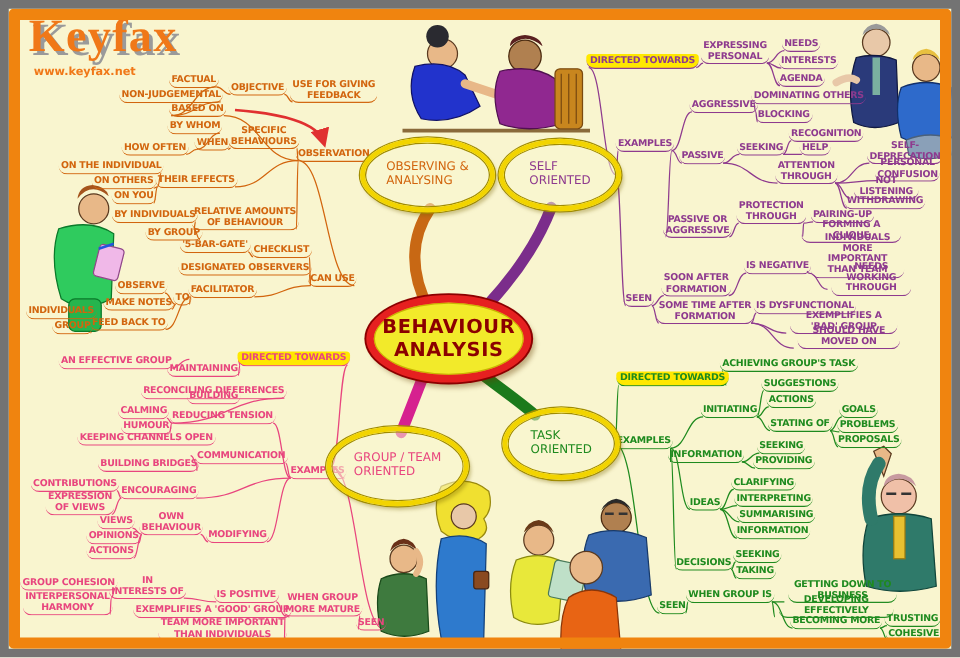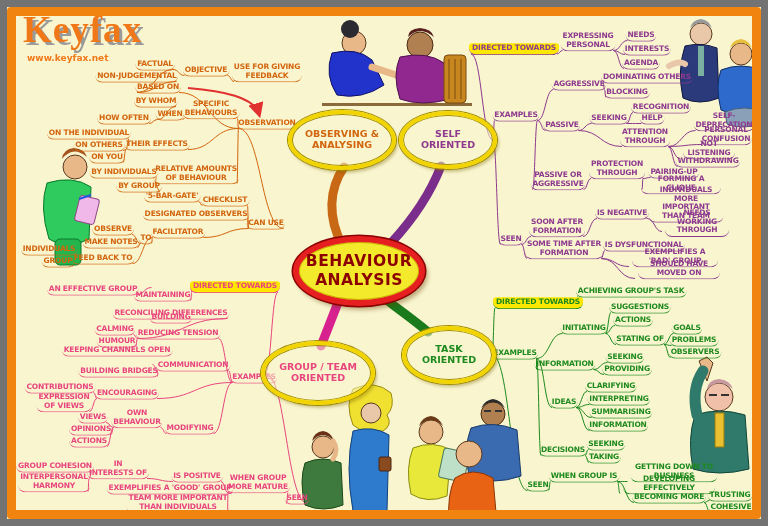--- a/index.html
+++ b/index.html
@@ -35,24 +35,24 @@
     border-bottom:1.3px solid;border-radius:0 0 7px 7px;
     letter-spacing:-0.2px;
   }
   .node.hl{background:#FFE800;border-radius:3px 3px 7px 7px;padding:1px 3px 1px 3px;}
   .branch-observe{color:#D2650E;border-color:#D2650E;}
   .branch-self{color:#8E3A8E;border-color:#8E3A8E;}
   .branch-group{color:#E8457E;border-color:#E8457E;}
   .branch-task{color:#1E8A1E;border-color:#1E8A1E;}
   .oval{
     position:absolute;transform:translate(-50%,-50%);z-index:5;
-    display:flex;align-items:center;justify-content:center;text-align:center;
+    display:flex;align-items:center;justify-content:center;
     border:4px solid #F2D400;border-radius:50%;
     box-shadow:0 0 0 1px #A08C00, inset 0 0 0 1px #A08C00, 2px 3px 3px rgba(120,100,0,.35);
-    font-size:9.5px;font-weight:bold;white-space:pre-line;line-height:1.15;
+    font-size:9.5px;font-weight:normal;white-space:pre-line;line-height:1.15;
     background:rgba(249,245,207,.55);
   }
   #center-node{
     position:absolute;transform:translate(-50%,-50%);z-index:6;
     width:120px;height:58px;border-radius:50%;
     background:#F2EA2A;border:6px solid #E62020;
     box-shadow:0 0 0 1.5px #8B0000, inset 0 0 0 1px #C8B400, 3px 4px 4px rgba(100,60,0,.4);
     display:flex;align-items:center;justify-content:center;text-align:center;
     color:#8B0000;font-size:15.5px;font-weight:bold;letter-spacing:.5px;
     white-space:pre-line;line-height:1.2;
@@ -350,21 +350,21 @@
     <div class="node branch-self" style="left: 672px; top: 263px;">SHOULD HAVE MOVED ON</div>
     <div class="node branch-task hl" style="left: 531px; top: 296px;">DIRECTED TOWARDS</div>
     <div class="node branch-task" style="left: 624px; top: 285px;">ACHIEVING GROUP'S TASK</div>
     <div class="node branch-task" style="left: 508px; top: 347px;">EXAMPLES</div>
     <div class="node branch-task" style="left: 577px; top: 322px;">INITIATING</div>
     <div class="node branch-task" style="left: 633px; top: 301px;">SUGGESTIONS</div>
     <div class="node branch-task" style="left: 626px; top: 314px;">ACTIONS</div>
     <div class="node branch-task" style="left: 633px; top: 333px;">STATING OF</div>
     <div class="node branch-task" style="left: 680px; top: 322px;">GOALS</div>
     <div class="node branch-task" style="left: 687px; top: 334px;">PROBLEMS</div>
-    <div class="node branch-task" style="left: 688px; top: 346px;">OBSERVERS</div>
+    <div class="node branch-task" style="left: 688px; top: 346px;">PROPOSALS</div>
     <div class="node branch-task" style="left: 558px; top: 358px;">INFORMATION</div>
     <div class="node branch-task" style="left: 618px; top: 351px;">SEEKING</div>
     <div class="node branch-task" style="left: 620px; top: 363px;">PROVIDING</div>
     <div class="node branch-task" style="left: 557px; top: 396px;">IDEAS</div>
     <div class="node branch-task" style="left: 604px; top: 380px;">CLARIFYING</div>
     <div class="node branch-task" style="left: 612px; top: 393px;">INTERPRETING</div>
     <div class="node branch-task" style="left: 614px; top: 406px;">SUMMARISING</div>
     <div class="node branch-task" style="left: 611px; top: 419px;">INFORMATION</div>
     <div class="node branch-task" style="left: 556px; top: 444px;">DECISIONS</div>
     <div class="node branch-task" style="left: 599px; top: 438px;">SEEKING</div>

